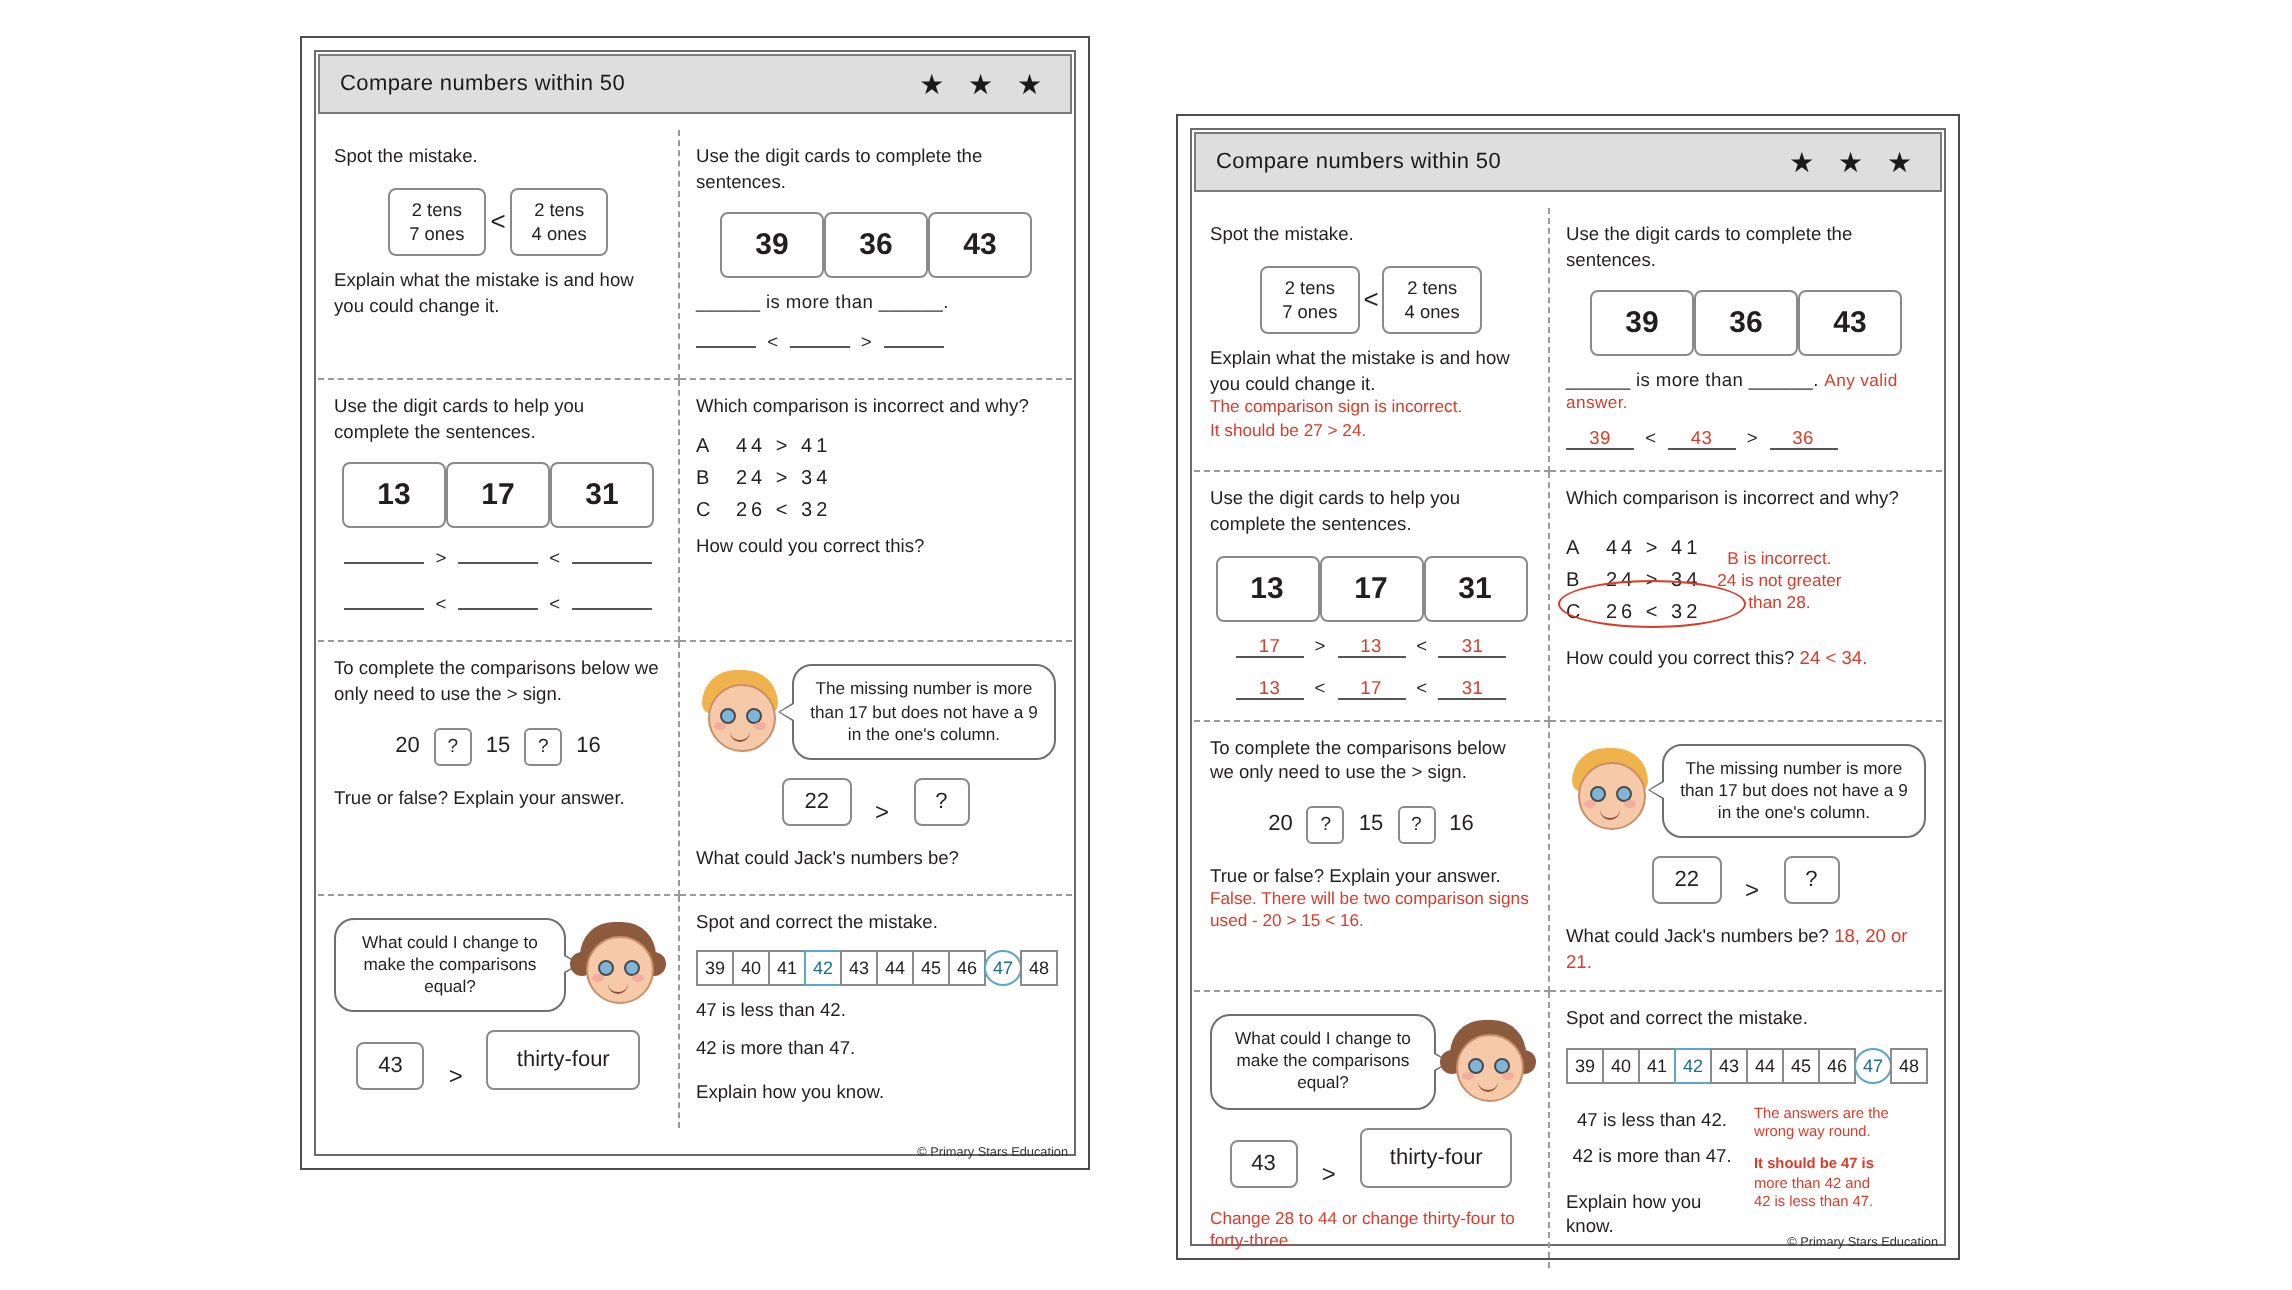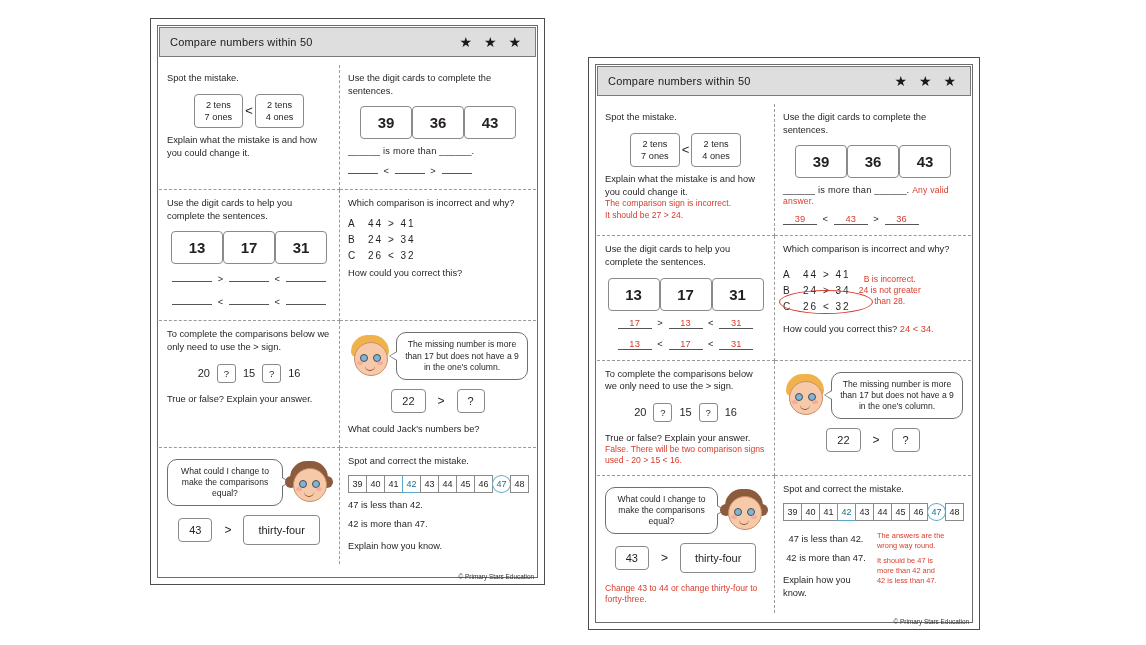--- a/index.html
+++ b/index.html
@@ -82,21 +82,21 @@
   .girl .bun{position:absolute;top:16px;width:12px;height:12px;border-radius:50%;background:#8c5a3c;}
   .girl .bun.l{left:-2px;} .girl .bun.r{right:-2px;}
 
   
   .strip{display:flex;margin:8px 0 6px;}
   .strip .n{border:1px solid #8a8a8a;min-width:15px;padding:3px 1px;text-align:center;font-size:9px;
      margin-right:-1px;background:#fff;}
   .strip .n.hi{border-color:#5aa7c7;color:#1d6f8e;}
   .strip .n.circ{border-radius:50%;}
 
-  .bigcmp{display:flex;align-items:center;gap:12px;justify-content:center;margin:9px 0 2px;font-size:12px;}
+  .bigcmp{display:flex;align-items:flex-end;gap:12px;justify-content:center;margin:9px 0 2px;font-size:12px;}
   .pill{border:1px solid #8a8a8a;border-radius:4px;background:#fff;padding:5px 10px;font-size:11px;}
   .pill.wide{padding:8px 14px;}
 
   .footer{position:absolute;right:10px;bottom:4px;font-size:6.4px;color:#333;}
 
   
   .redtxt{color:#d93b2b;font-size:8.6px;line-height:1.3;}
   .redtxt.tiny{font-size:7.4px;}
   .ellipse{position:absolute;border:1.6px solid #d93b2b;border-radius:50%;}
 
@@ -400,20 +400,24 @@
             <div class="cheek r"></div>
             <div class="mouth"></div>
           </div>
           <div class="bubble tail-left">The missing number is more than 17 but does not have a 9 in the one's column.</div>
         </div>
         <div class="bigcmp">
           <span class="pill">22</span>
           <span>&gt;</span>
           <span class="pill">?</span>
         </div>
+        <div class="q mt10">
+          <span>What could Jack's numbers be?</span>
+          <span class="answer">18, 20 or 21.</span>
+        </div>
       </div>
 
       <div class="cell lastrow">
         <div class="bubblewrap">
           <div class="bubble tail-right">What could I change to make the comparisons equal?</div>
           <div class="face girl">
             <div class="bun l"></div>
             <div class="bun r"></div>
             <div class="hair"></div>
             <div class="skin"></div>
@@ -422,21 +426,21 @@
             <div class="cheek l"></div>
             <div class="cheek r"></div>
             <div class="mouth"></div>
           </div>
         </div>
         <div class="bigcmp">
           <span class="pill">43</span>
           <span>&gt;</span>
           <span class="pill wide">thirty-four</span>
         </div>
-        <div class="redtxt mt10">Change 43 to 44 or change thirty-four to</div>
+        <div class="redtxt mt10">Change 28 to 44 or change thirty-four to</div>
         <div class="redtxt">forty-three.</div>
       </div>
 
       <div class="cell c2 lastrow">
         <div class="q">Spot and correct the mistake.</div>
         <div class="strip">
           <div class="n">39</div>
           <div class="n">40</div>
           <div class="n">41</div>
           <div class="n hi">42</div>
@@ -449,21 +453,21 @@
         </div>
         <div class="flexline">
           <div style="flex:1;">
             <div class="q mt6 ctr">47 is less than 42.</div>
             <div class="q mt6 ctr">42 is more than 47.</div>
             <div class="q mt10">Explain how you know.</div>
           </div>
           <div style="width:86px;padding-top:4px;">
             <div class="redtxt tiny">The answers are the</div>
             <div class="redtxt tiny">wrong way round.</div>
-            <div class="redtxt tiny" style="margin-top:6px;">It should be 47 is</div>
+            <div class="redtxt tiny" style="margin-top:6px;font-weight:bold;">It should be 47 is</div>
             <div class="redtxt tiny">more than 42 and</div>
             <div class="redtxt tiny">42 is less than 47.</div>
           </div>
         </div>
       </div>
 
     </div>
 
     <div class="footer">© Primary Stars Education</div>
   </div>

